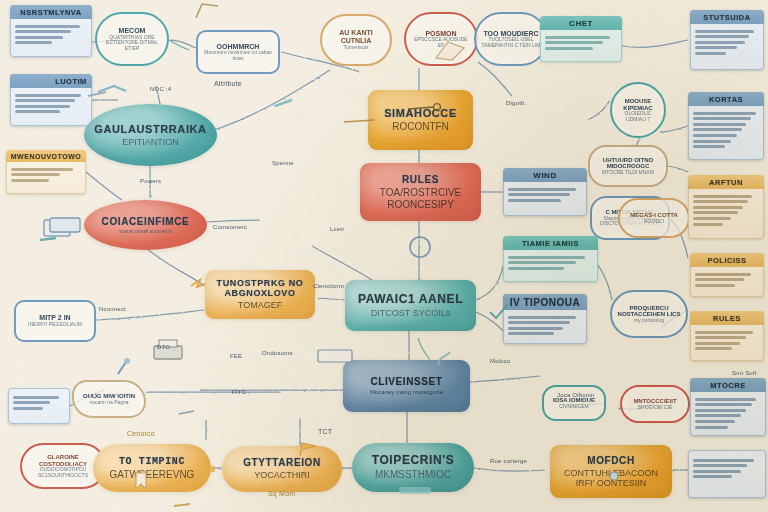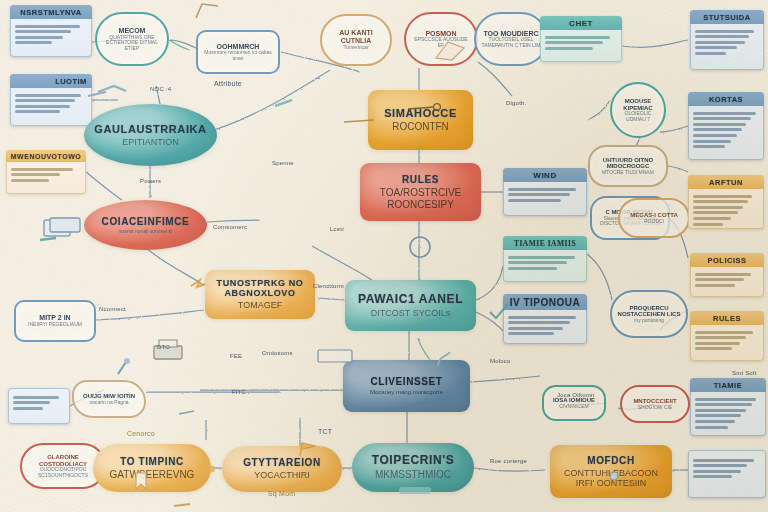--- a/index.html
+++ b/index.html
@@ -314,21 +314,21 @@
     <div class="ttl" style="font-size:12px;">PAWAIC1 AANEL</div>
     <div class="sub" style="font-size:9px;">DITCOST SYCOILs</div>
   </div>
 
   <div class="node rrect fill-steel" style="left:343px;top:360px;width:127px;height:52px;">
     <div class="ttl" style="font-size:10px;color:#1e2e3e;text-align:right;">CLIVEINSSET</div>
     <div class="sub" style="font-size:6px;color:#243648;">Mocaney mang moracgorte</div>
   </div>
 
   <div class="node pill fill-orange-l" style="left:93px;top:444px;width:118px;height:48px;">
-    <div class="ttl" style="font-size:10px;">TO TIMPINC</div>
+    <div class="ttl" style="font-size:10px;font-family:Liberation Mono, monospace;">TO TIMPINC</div>
     <div class="sub" style="font-size:10px;color:#4a3a18;">GATWSEEREVNG</div>
   </div>
 
   <div class="node pill fill-orange-l" style="left:222px;top:446px;width:120px;height:46px;">
     <div class="ttl" style="font-size:10px;">GTYTTAREION</div>
     <div class="sub" style="font-size:9px;color:#4a3a18;">YOCACTHIRI</div>
   </div>
 
   <div class="node pill fill-teal" style="left:352px;top:443px;width:122px;height:49px;">
     <div class="ttl" style="font-size:12px;">TOIPECRIN'S</div>
@@ -386,21 +386,21 @@
       <i class="ln" style="width:95%"></i>
         <i class="ln" style="width:88%"></i>
         <i class="ln" style="width:80%"></i>
       <i class="ln" style="width:74%"></i>
         <i class="ln" style="width:66%"></i>
         <i class="ln" style="width:58%"></i>
       <i class="ln" style="width:48%"></i>
     </div>
   </div>
 
-  <div class="card card-tan" style="left:688px;top:175px;width:76px;height:54px;">
+  <div class="card card-tan" style="left:688px;top:175px;width:76px;height:64px;">
     <div class="hdr" style="font-size:7.5px;">ARFTUN</div>
     <div class="body">
       <i class="ln" style="width:90%"></i>
         <i class="ln" style="width:84%"></i>
         <i class="ln" style="width:76%"></i>
       <i class="ln" style="width:68%"></i>
         <i class="ln" style="width:58%"></i>
         <i class="ln" style="width:46%"></i>
     </div>
   </div>
@@ -418,21 +418,21 @@
     <div class="hdr" style="font-size:7.5px;">RULES</div>
     <div class="body">
       <i class="ln" style="width:90%"></i>
         <i class="ln" style="width:80%"></i>
       <i class="ln" style="width:70%"></i>
         <i class="ln" style="width:58%"></i>
     </div>
   </div>
 
   <div class="card card-blue" style="left:690px;top:378px;width:76px;height:58px;">
-    <div class="hdr" style="font-size:7.5px;">TIAMIE</div>
+    <div class="hdr" style="font-size:7.5px;">MTOCRE</div>
     <div class="body">
       <i class="ln" style="width:92%"></i>
         <i class="ln" style="width:86%"></i>
         <i class="ln" style="width:78%"></i>
       <i class="ln" style="width:70%"></i>
         <i class="ln" style="width:60%"></i>
         <i class="ln" style="width:50%"></i>
     </div>
   </div>
 
@@ -447,21 +447,21 @@
 
   <div class="card card-blue" style="left:503px;top:168px;width:84px;height:48px;">
     <div class="hdr" style="font-size:8px;">WIND</div>
     <div class="body">
       <i class="ln" style="width:92%"></i>
         <i class="ln" style="width:84%"></i>
         <i class="ln" style="width:72%"></i>
     </div>
   </div>
 
-  <div class="card card-teal" style="left:503px;top:236px;width:84px;height:46px;font-family:Liberation Serif, serif;">
+  <div class="card card-teal" style="left:503px;top:236px;width:95px;height:46px;">
     <div class="hdr" style="font-size:7.5px;">TIAMIE IAMIIS</div>
     <div class="body">
       <i class="ln" style="width:90%"></i>
         <i class="ln" style="width:80%"></i>
         <i class="ln" style="width:66%"></i>
     </div>
   </div>
 
   <div class="card card-blue" style="left:503px;top:294px;width:84px;height:50px;">
     <div class="hdr" style="font-size:10px;">IV TIPONOUA</div>

